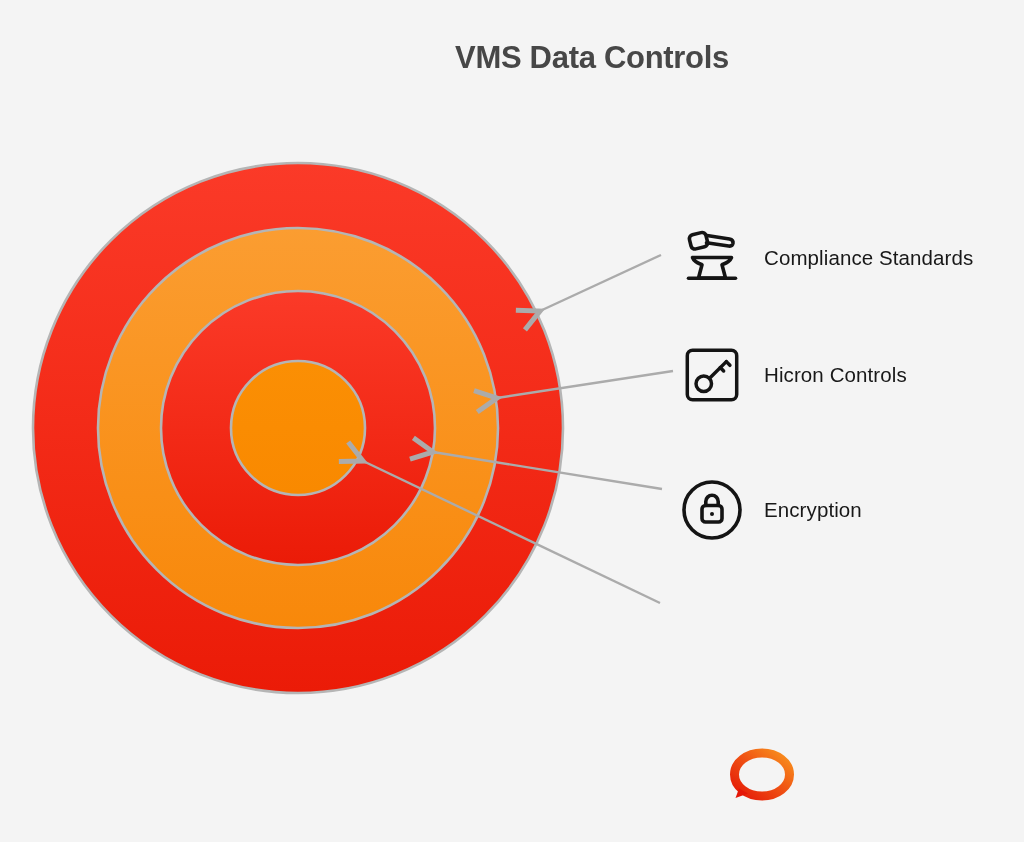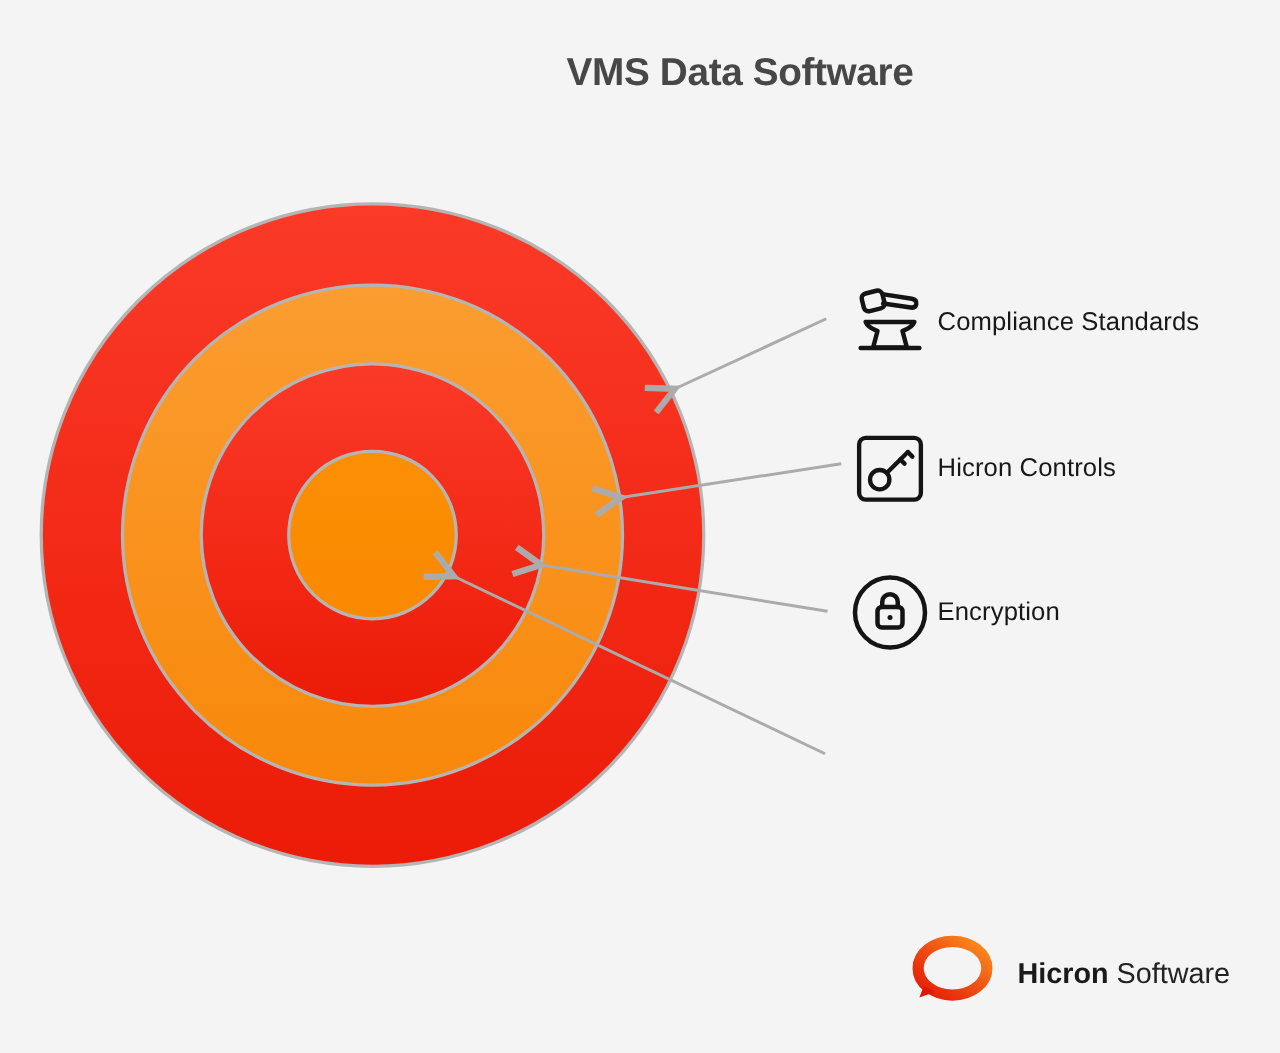--- a/index.html
+++ b/index.html
@@ -20,56 +20,56 @@
     font-weight: 700;
     letter-spacing: -0.3px;
     color: #474747;
   }
   svg.diagram-svg { position: absolute; left: 0; top: 0; }
   .legend-item {
     position: absolute;
     left: 678px;
     display: flex;
     align-items: center;
-    gap: 4px;
+    gap: 18px;
     height: 68px;
   }
   .legend-item .icon-box {
     width: 68px; height: 68px;
     display: flex; align-items: center; justify-content: center;
     flex: 0 0 auto;
   }
   .legend-item .legend-label {
     font-size: 20.5px;
     font-weight: 500;
     color: #181818;
     letter-spacing: 0.1px;
     white-space: nowrap;
   }
   .row-1 { top: 224px; }
   .row-2 { top: 341px; }
-  .row-3 { top: 456px; }
+  .row-3 { top: 476px; }
   .row-4 { top: 572px; }
   .footer {
     position: absolute;
     left: 725px; top: 747px;
     display: flex;
     align-items: center;
     gap: 17px;
   }
   .brand-text { font-size: 23px; color: #1a1a1a; white-space: nowrap; }
   .brand-bold { font-weight: 700; }
   .brand-regular { font-weight: 400; color: #222; }
 </style>
 </head>
 <body>
 
 <div class="stage">
 
-  <div class="title">VMS Data Software</div>
+  <div class="title">VMS Data Controls</div>
 
   <svg class="diagram-svg" width="1024" height="842" viewBox="0 0 1024 842">
     <defs>
       <linearGradient id="redGrad" x1="0" y1="0" x2="0" y2="1">
         <stop offset="0" stop-color="#fb3a28"></stop>
         <stop offset="1" stop-color="#eb1b07"></stop>
       </linearGradient>
       <linearGradient id="orangeGrad" x1="0" y1="0" x2="0" y2="1">
         <stop offset="0" stop-color="#fb9d31"></stop>
         <stop offset="1" stop-color="#f8880a"></stop>
@@ -143,19 +143,15 @@
           <linearGradient id="logoGrad" x1="0" y1="1" x2="1" y2="0">
             <stop offset="0" stop-color="#e41707"></stop>
             <stop offset="0.55" stop-color="#f05514"></stop>
             <stop offset="1" stop-color="#f9941e"></stop>
           </linearGradient>
         </defs>
         <ellipse cx="37" cy="27.5" rx="27.5" ry="21.5" fill="none" stroke="url(#logoGrad)" stroke-width="9"></ellipse>
         <path d="M10.5 51 L14 41.5 L23 46.5 Z" fill="#e41707"></path>
       </svg>
     </span>
-    <span class="brand-text">
-      <span class="brand-bold">Hicron</span>
-      <span class="brand-regular">Software</span>
-    </span>
   </div>
 
 </div>
 
 </body></html>

